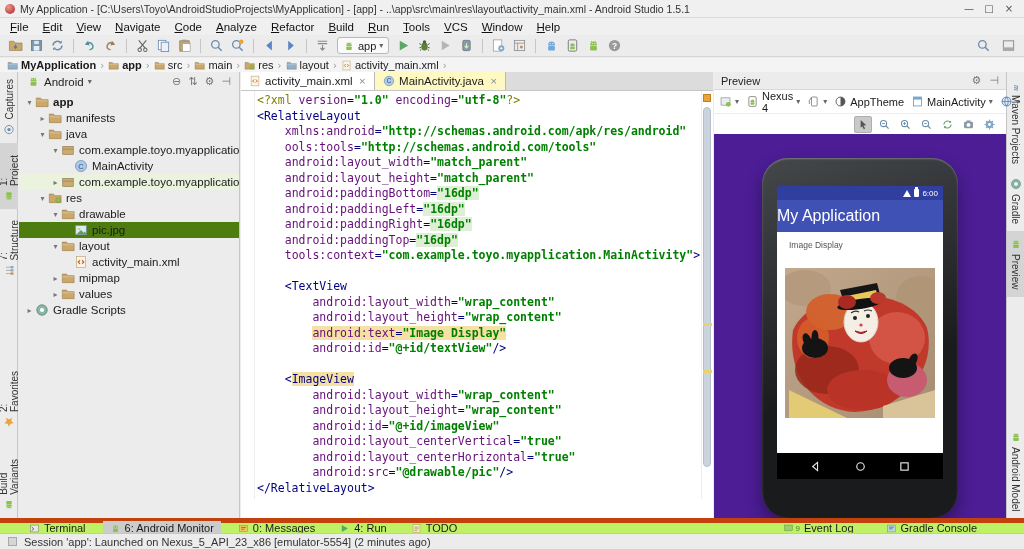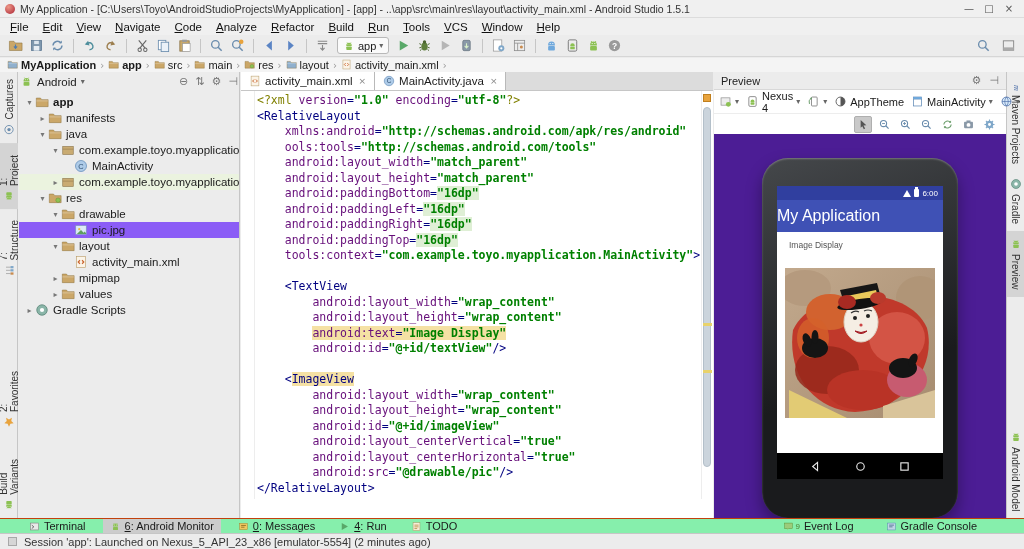--- a/index.html
+++ b/index.html
@@ -20,51 +20,51 @@
 #toolbar{position:absolute;top:35px;left:0;right:0;height:22px;background:#ECECEC;border-bottom:1px solid #D6D6D6;display:flex;align-items:center;padding:0 6px;gap:2px}
 .tbi{width:19px;height:18px;display:flex;align-items:center;justify-content:center}
 .tbi svg{width:15px;height:15px}
 .tbsep{width:1px;height:14px;background:#C6C6C6;margin:0 4px}
 #run-config{display:flex;align-items:center;gap:3px;background:#FAFAFA;border:1px solid #B8B8B8;border-radius:3px;height:17px;padding:0 5px;font-size:11px;margin:0 3px}
 #run-config svg{width:12px;height:12px}
 .caret{font-size:8px;color:#666;font-family:"DejaVu Sans",sans-serif}
 #tb-right{margin-left:auto;display:flex;align-items:center;gap:6px}
 
 #breadcrumbs{position:absolute;top:58px;left:0;right:0;height:14px;background:#F4F4F4;display:flex;align-items:center;font-size:11px;padding-left:5px;gap:1px}
-.crumb{display:flex;align-items:flex-start;gap:3px;padding:0 2px}
+.crumb{display:flex;align-items:flex-end;gap:3px;padding:0 2px}
 .crumb svg{width:11px;height:11px}
 .crumb.bold{font-weight:bold}
 .crumb-sep{color:#9a9a9a;font-size:10px;padding:0 1px;font-family:"DejaVu Sans",sans-serif}
 
 #left-strip{position:absolute;left:0;top:72px;width:18px;bottom:31px;background:#ECECEC;border-right:1px solid #C6C6C6;display:flex;flex-direction:column;align-items:center}
 #right-strip{position:absolute;right:0;top:72px;width:18px;bottom:31px;background:#ECECEC;border-left:1px solid #C6C6C6;display:flex;flex-direction:column;align-items:center}
 .vtab{writing-mode:vertical-rl;display:flex;align-items:center;gap:4px;padding:7px 0;font-size:10px;color:#333;width:18px;justify-content:flex-start}
 #left-strip .vtab{transform:rotate(180deg)}
 .vtab.active{background:#D4D4D4}
 .vtab .vicon{width:12px;height:12px;flex:none}
 .vtab .vicon svg{width:12px;height:12px}
 .vspacer{height:86px}
 .vgrow{flex:1}
 
 #project-panel{position:absolute;left:19px;top:72px;width:221px;bottom:31px;background:#ECECEC;border-right:1px solid #C6C6C6;overflow:hidden}
-#pp-header{height:19px;display:flex;align-items:center;padding:0 1px;gap:4px;font-size:11.5px;color:#222}
+#pp-header{height:19px;display:flex;align-items:center;padding:0 8px;gap:4px;font-size:11.5px;color:#222}
 #pp-header svg{width:13px;height:13px}
 #pp-tools{margin-left:auto;display:flex;gap:7px;color:#777;font-size:11px;font-family:"DejaVu Sans",sans-serif}
 #tree{padding-top:3px;font-size:11.5px}
 .trow{height:16px;display:flex;align-items:center;white-space:nowrap}
 .trow .arrow{width:11px;flex:none;text-align:center;color:#777;font-size:8px;font-family:"DejaVu Sans",sans-serif}
 .ticon{width:14px;height:14px;margin-right:4px;flex:none}
 .ticon svg{width:14px;height:14px}
-.trow.selected{background:#8b5cf6}
+.trow.selected{background:#4d7c0f}
 .trow.test{background:#EBF3DF}
 .trow.bold{font-weight:bold}
 
 #editor{position:absolute;left:241px;top:72px;width:472px;bottom:31px;background:#fff}
 #etabs{height:19px;background:#DCDCDC;border-bottom:1px solid #C6C6C6;display:flex}
-.etab{display:flex;align-items:center;gap:4px;padding:0 8px;font-size:11.5px;background:#ffffff;border-right:1px solid #B9B9B9}
+.etab{display:flex;align-items:center;gap:4px;padding:0 8px;font-size:11.5px;background:#fef9c3;border-right:1px solid #B9B9B9}
 .etab.active{background:#FFFFFF}
 .etab svg{width:12px;height:12px}
 .etab .close{color:#888;font-size:9px;margin-left:2px;font-family:"DejaVu Sans",sans-serif}
 #code-wrap{position:absolute;top:19px;left:0;right:0;bottom:19px;display:flex;background:#fff}
 #gutter{width:14px;border-right:1px solid #EDEDED;background:#FFF;flex:none}
 #code{flex:1;padding:2px 0 0 2px;font-family:"DejaVu Sans Mono","Liberation Mono",monospace;font-size:11.5px;line-height:15.5px;overflow:hidden}
 .cl{white-space:pre;height:15.5px}
 .tok-pi{color:#808000}
 .tok-tag{color:#000080;font-weight:normal}
 .tok-attr{color:#660E7A}
@@ -100,21 +100,21 @@
 #p-batt{width:5px;height:8px;background:#fff;border-radius:1px;position:relative}
 #p-batt:before{content:"";position:absolute;top:-2px;left:1px;width:3px;height:2px;background:#fff}
 .p-time{color:#fff;font-size:8px}
 #p-appbar{height:32px;background:#3F51B5;color:#fff;display:flex;align-items:center;padding-left:0;font-size:16px;flex:none}
 #p-content{flex:1;position:relative;background:#fff}
 #p-label{position:absolute;top:8px;left:12px;font-size:8.5px;color:#555}
 #p-image{position:absolute;top:50%;left:50%;transform:translate(-50%,-50%);width:150px;height:150px}
 #p-nav{height:26px;background:#000;display:flex;align-items:center;justify-content:space-between;padding:0 32px;flex:none}
 #p-nav svg{width:13px;height:13px}
 
-#bottom-bar{position:absolute;left:0;right:0;bottom:16px;height:15px;background:#86efac;border-top:1px solid #c2410c;display:flex;align-items:center;font-size:11px;padding-left:22px;gap:10px}
+#bottom-bar{position:absolute;left:0;right:0;bottom:16px;height:15px;background:#bef264;border-top:5px solid #c2410c;display:flex;align-items:center;font-size:11px;padding-left:22px;gap:10px}
 .btool{display:flex;align-items:center;gap:4px;padding:0 7px;height:15px}
 .btool.active{background:#CCCCCC}
 .btool svg{width:11px;height:11px}
 .btool u{text-decoration:underline}
 #bb-right{margin-left:auto;display:flex;gap:18px;padding-right:40px}
 .badge{font-size:8px;color:#4d7d2f;margin-left:-2px}
 #status-bar{position:absolute;left:0;right:0;bottom:0;height:16px;background:#ECECEC;border-top:1px solid #C6C6C6;display:flex;align-items:center;font-size:11px;color:#333;padding:0 8px;gap:7px}
 #sb-toggle{width:9px;height:9px;background:#D6D6D6;border:1px solid #A8A8A8}
 #sb-right{margin-left:auto;display:flex;align-items:center}
 .sb-seg{padding:0 8px;border-left:1px solid #D2D2D2;white-space:nowrap}

